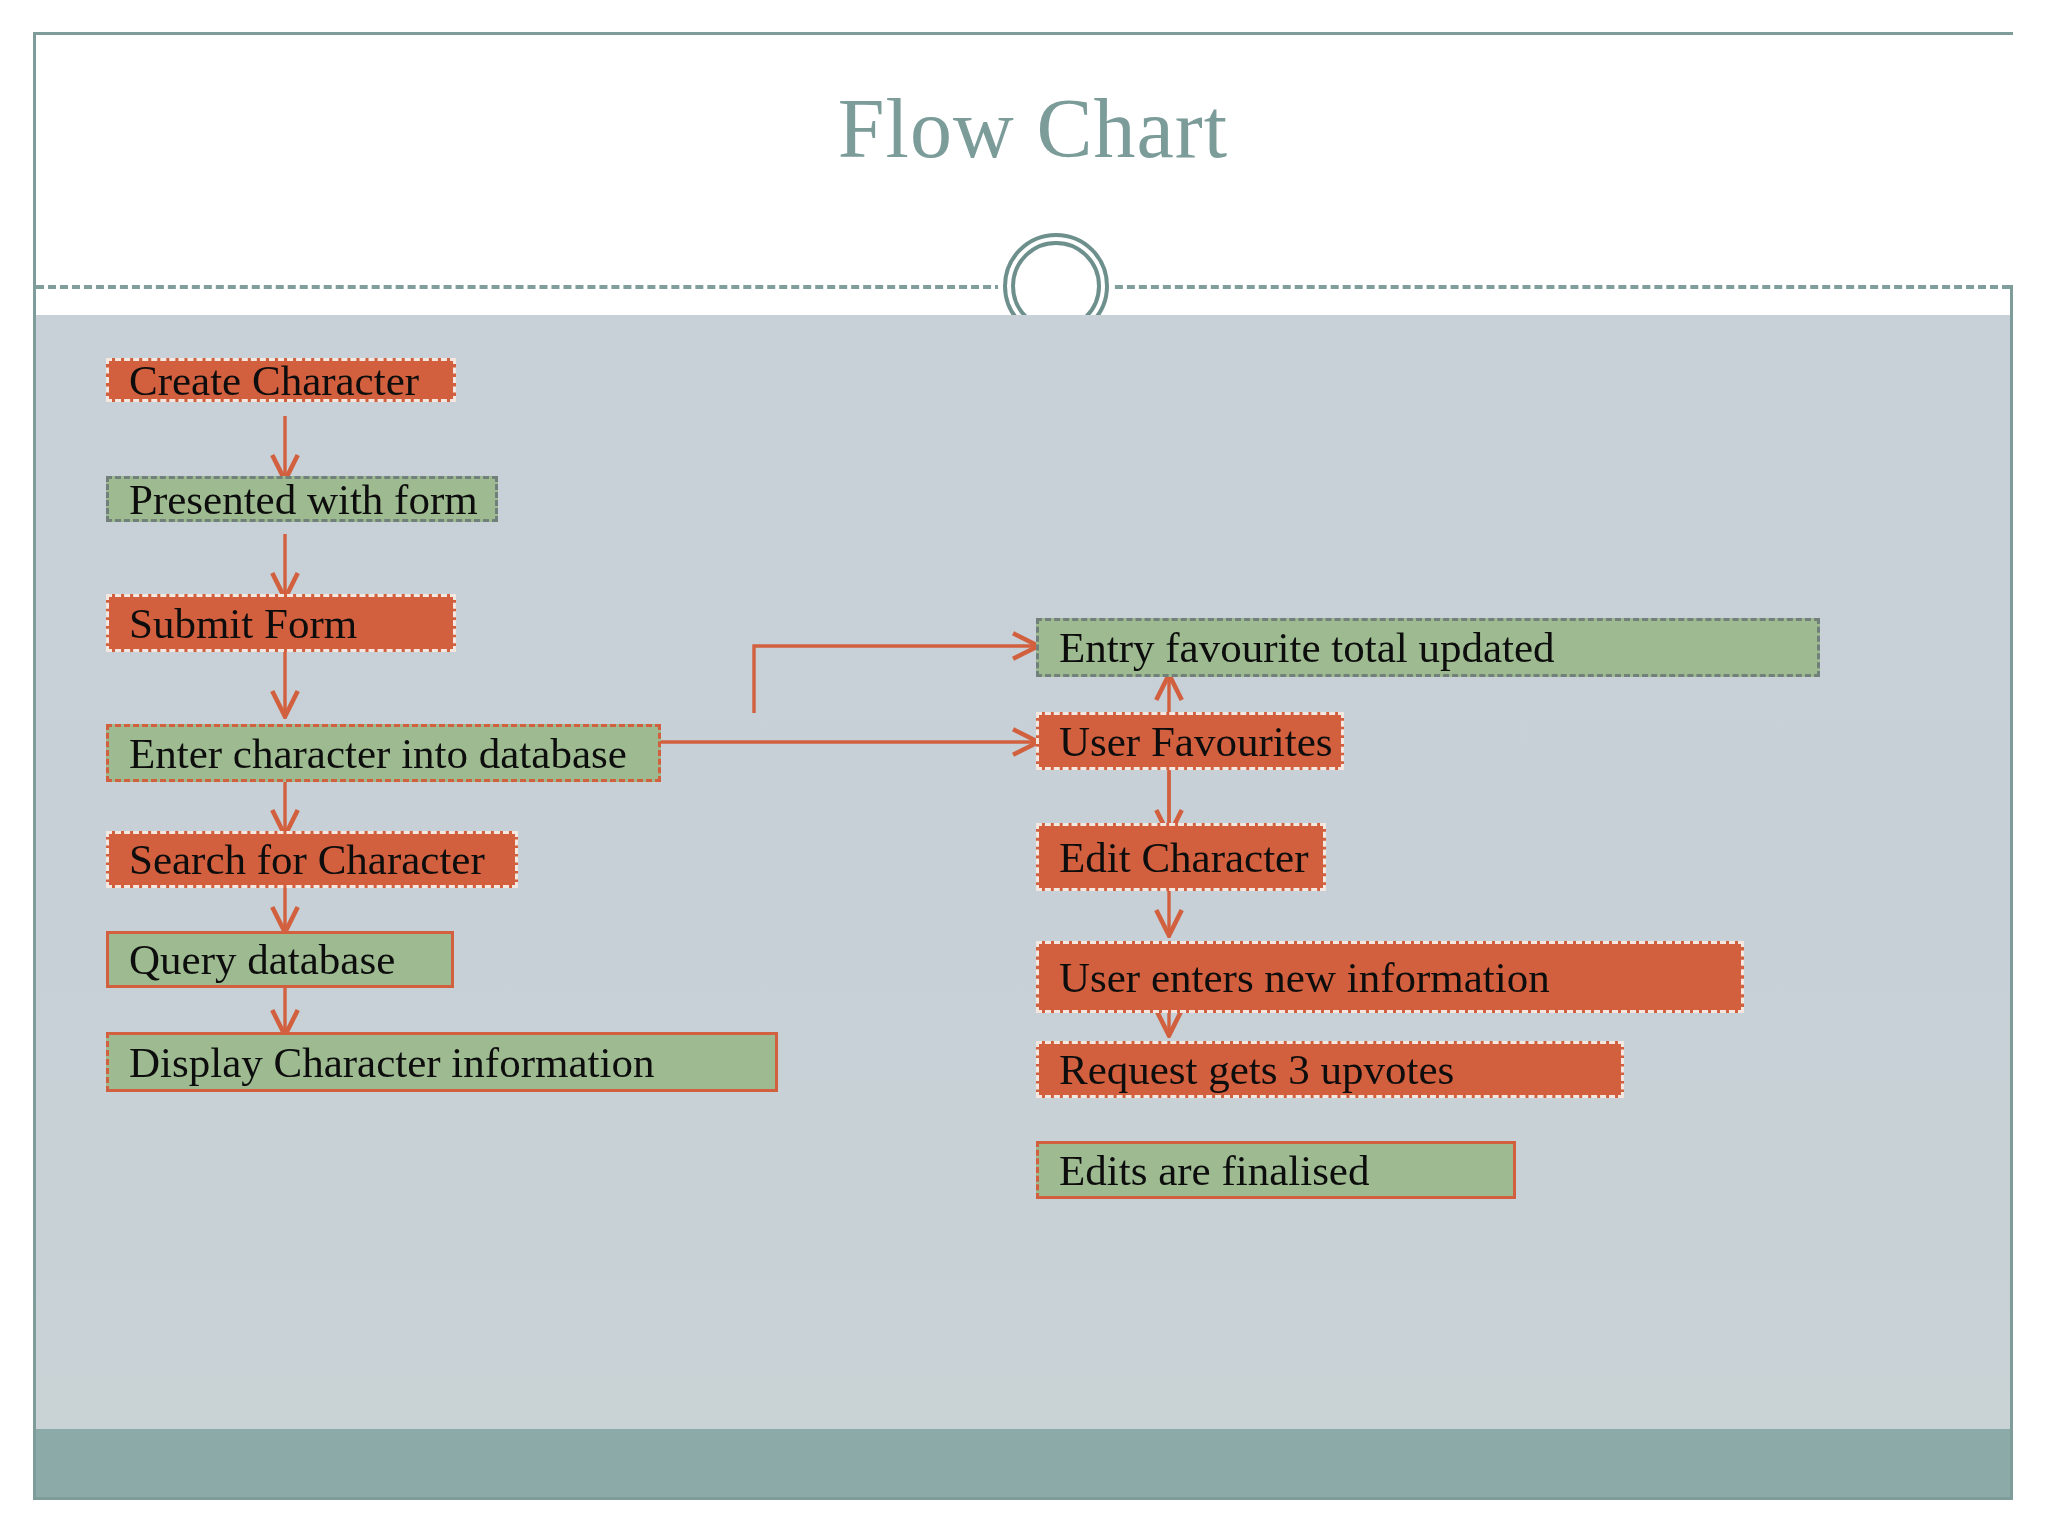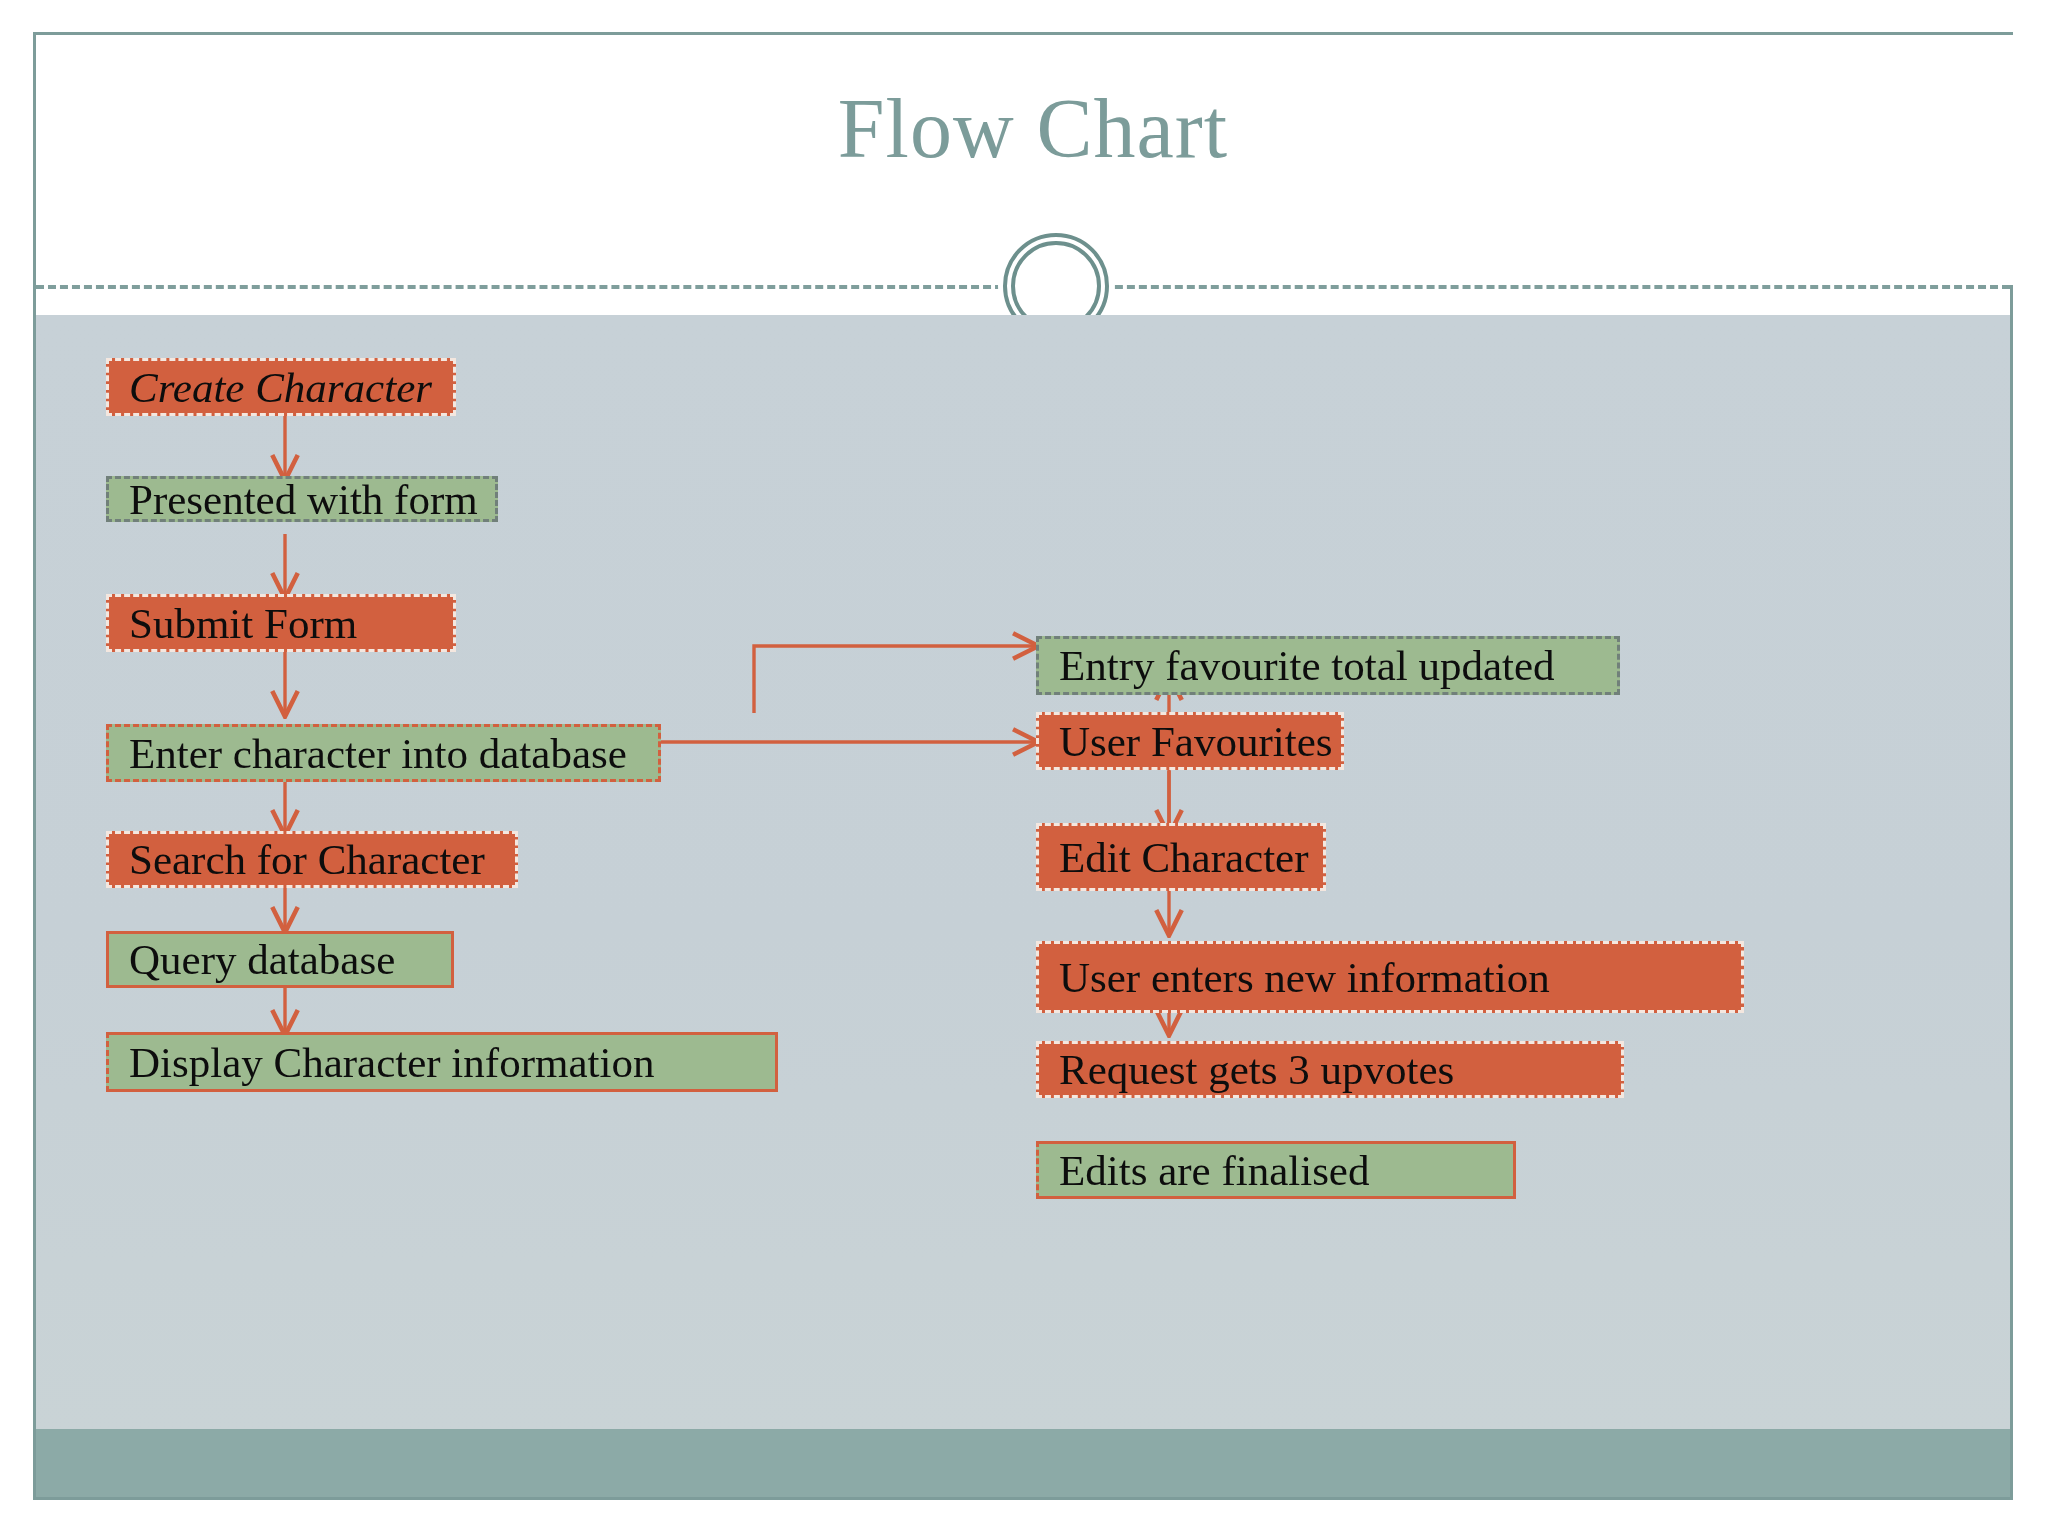--- a/index.html
+++ b/index.html
@@ -80,21 +80,21 @@
         <path d="M718,398 L718,331 L1000,331"></path>
         <path d="M625,427 L1000,427"></path>
         <path d="M1133,565 L1133,362"></path>
 
         <path d="M1133,456 L1133,518"></path>
         <path d="M1133,574 L1133,618"></path>
         <path d="M1133,674 L1133,718"></path>
       </g>
     </svg>
 
-    <div class="node orange" style="left:70px;top:43px;width:350px;height:58px;font-style:italic;">
+    <div class="node orange" style="left:70px;top:43px;width:350px;height:44px;">
       <span>Create Character</span>
     </div>
 
     <div class="node green-dash" style="left:70px;top:161px;width:392px;height:46px;">
       <span>Presented with form</span>
     </div>
 
     <div class="node orange" style="left:70px;top:279px;width:350px;height:58px;">
       <span>Submit Form</span>
     </div>
@@ -108,21 +108,21 @@
     </div>
 
     <div class="node green-solid" style="left:70px;top:616px;width:348px;height:57px;">
       <span>Query database</span>
     </div>
 
     <div class="node green-solid-dashleft" style="left:70px;top:717px;width:672px;height:60px;">
       <span>Display Character information</span>
     </div>
 
-    <div class="node green-dash" style="left:1000px;top:303px;width:584px;height:59px;margin-top:18px;">
+    <div class="node green-dash" style="left:1000px;top:303px;width:784px;height:59px;">
       <span>Entry favourite total updated</span>
     </div>
 
     <div class="node orange" style="left:1000px;top:397px;width:308px;height:58px;">
       <span>User Favourites</span>
     </div>
 
     <div class="node orange" style="left:1000px;top:508px;width:290px;height:68px;">
       <span>Edit Character</span>
     </div>

